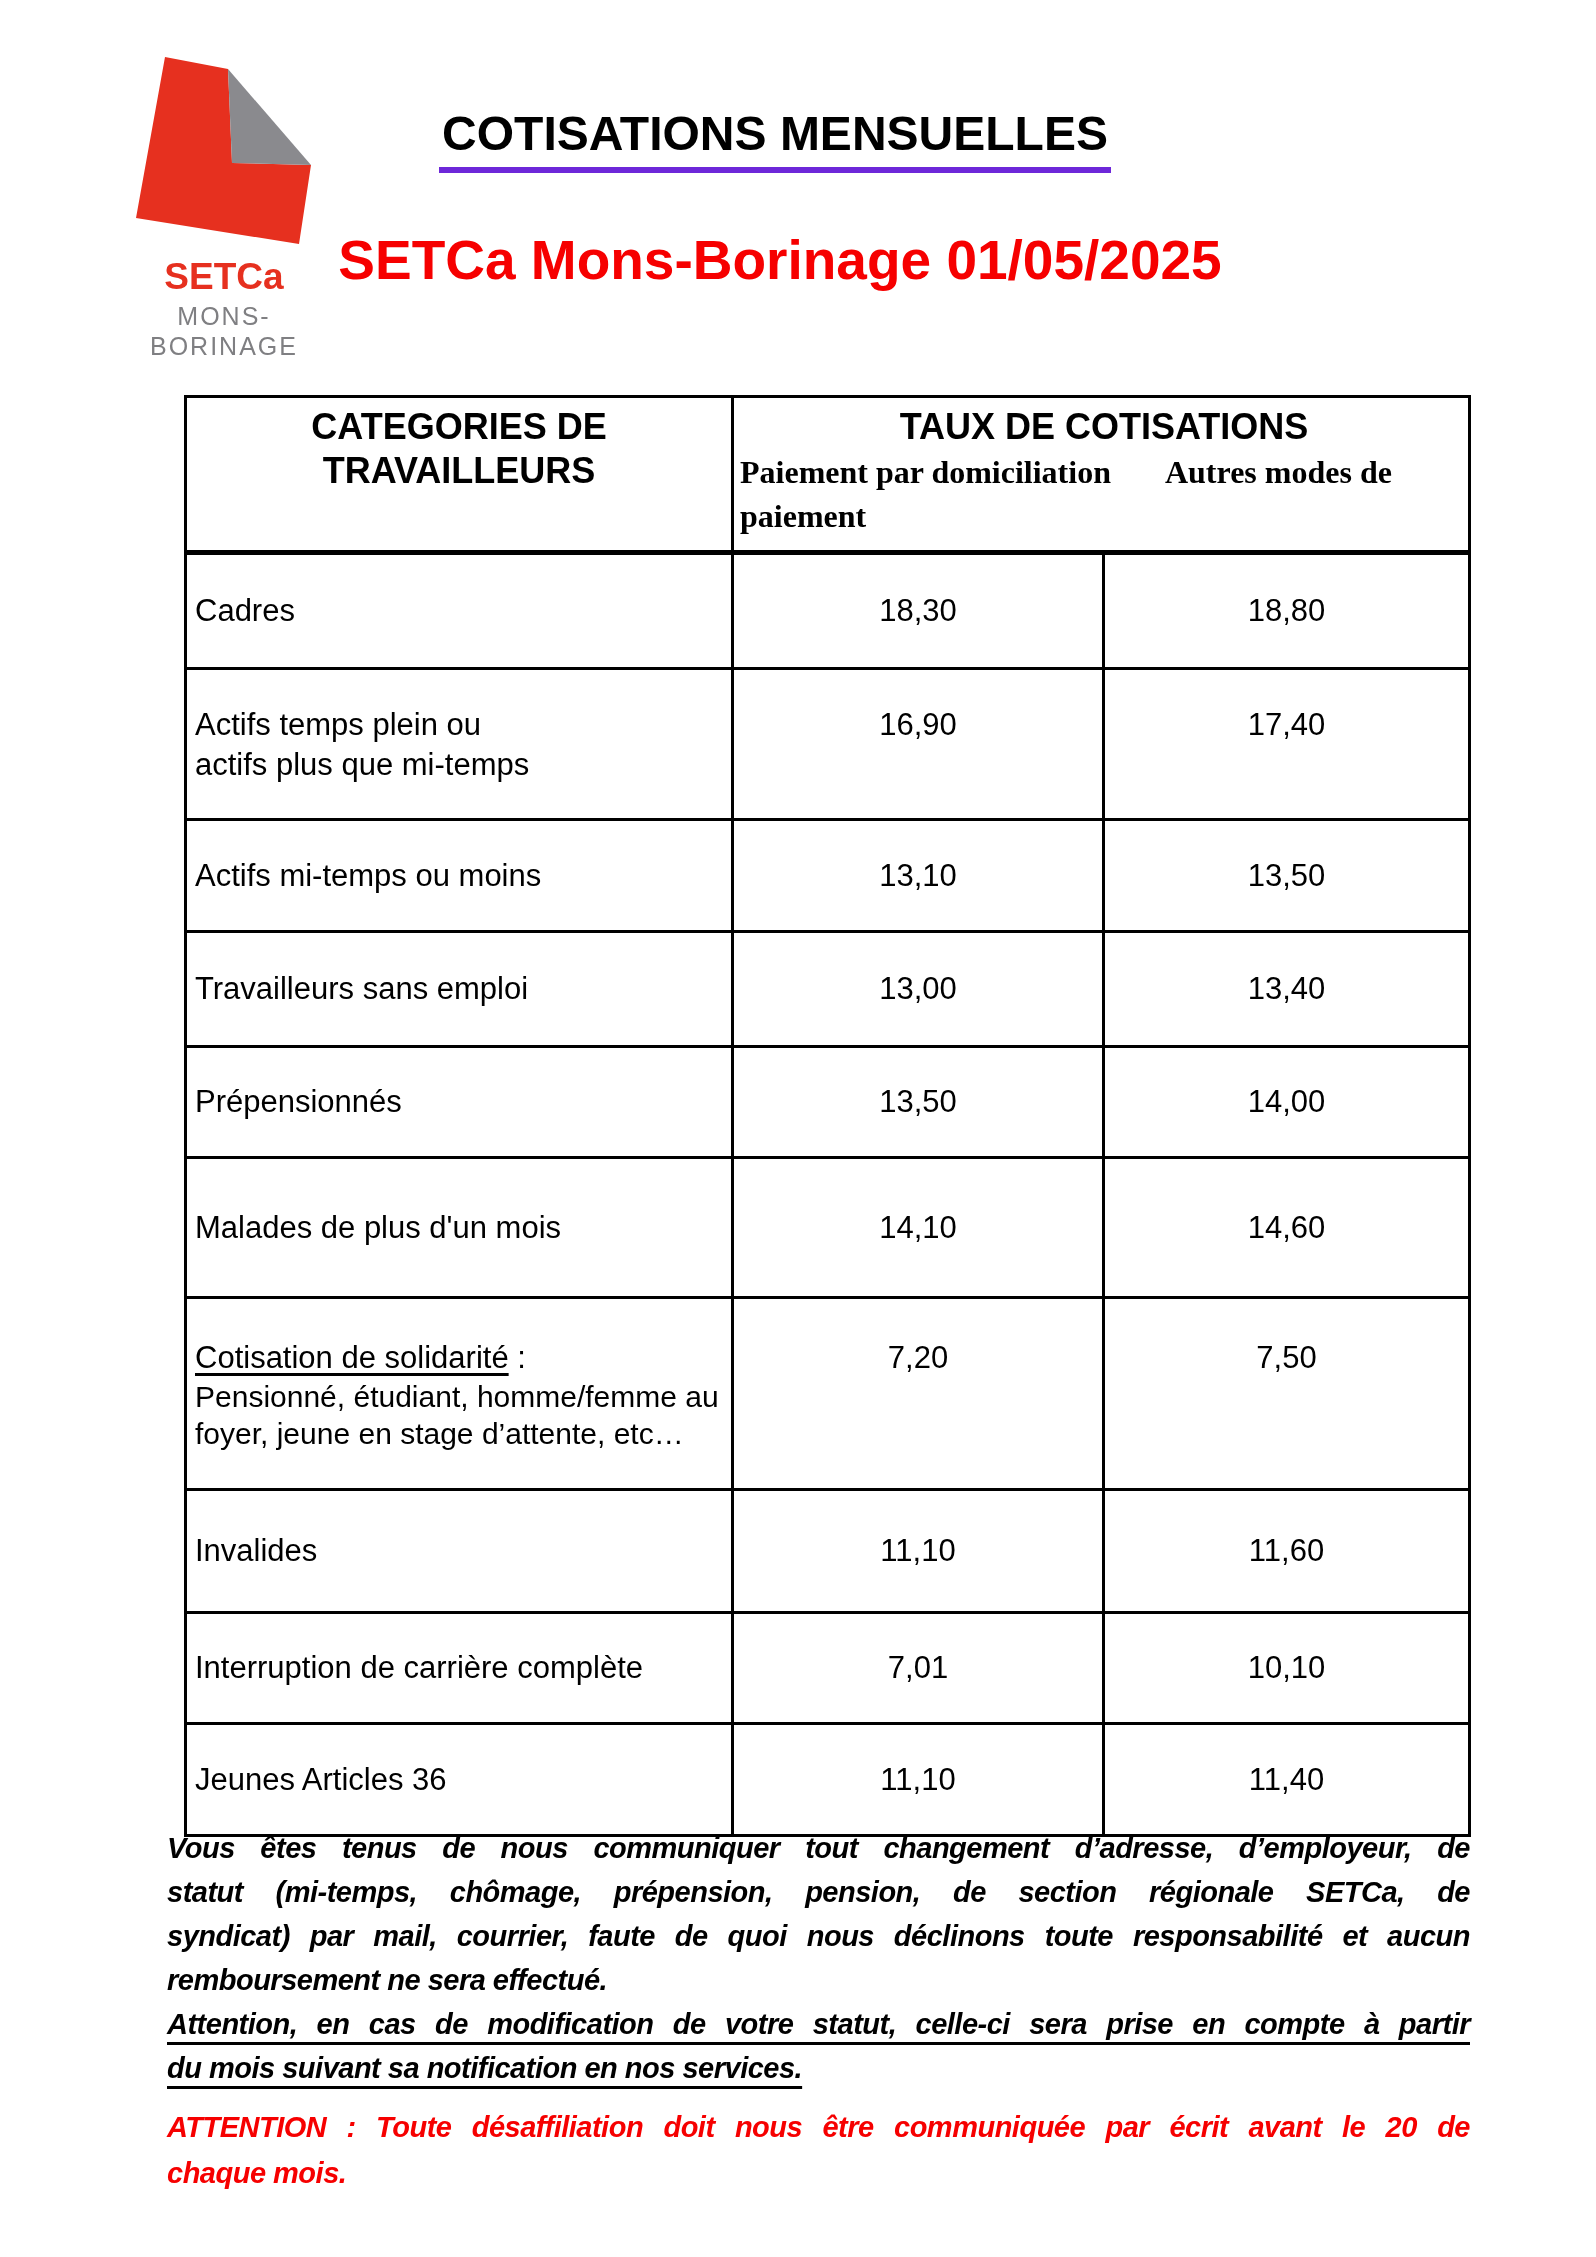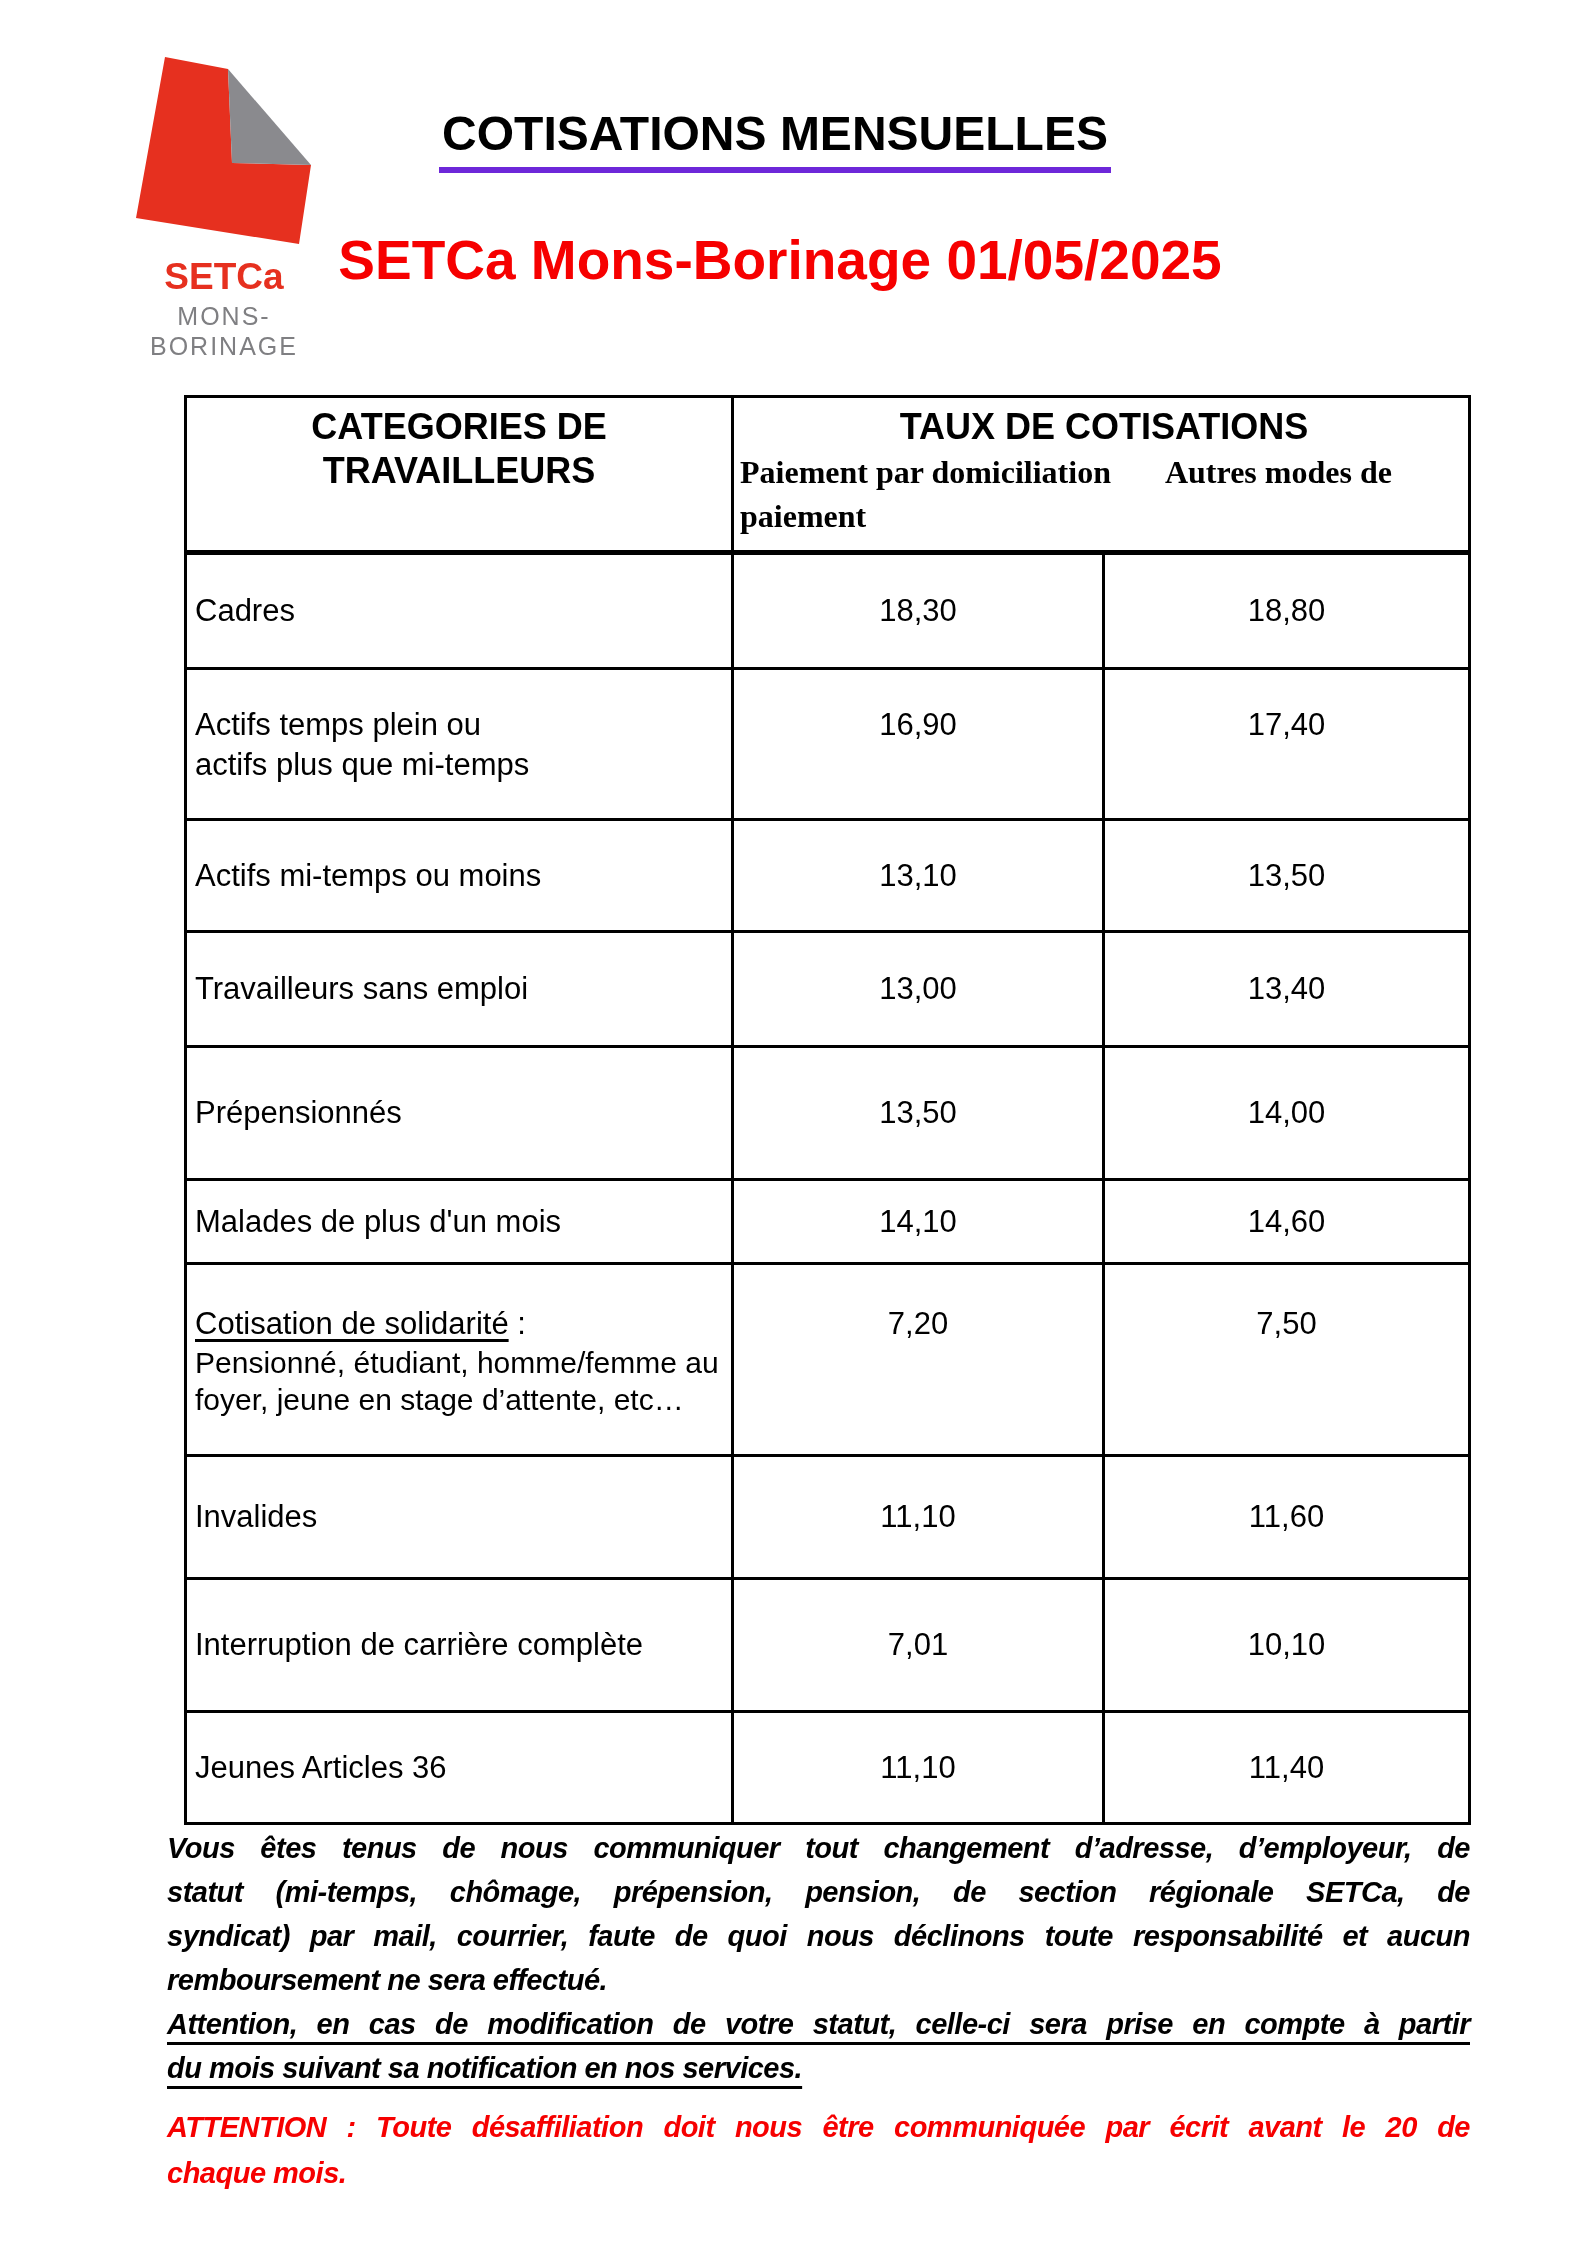--- a/index.html
+++ b/index.html
@@ -35,22 +35,22 @@
                line-height:44px; margin-top:1px; padding-right:4px; }
   .rates-sub .gap { display:inline-block; width:54px; }
 
   .row { display:grid; grid-template-columns:544px 371px 366px; align-items:center;
          border-top:3px solid #000; }
   .row.first { border-top:none; }
   .cell-label { padding-left:8px; font-size:31px; line-height:40px; }
   .cell-num { text-align:center; font-size:31px; line-height:40px; }
   .row > .cell-num { border-left:3px solid #000; align-self:stretch; display:flex;
                      align-items:center; justify-content:center; }
-  .h112{height:112px} .h151{height:151px} .h115{height:115px} .h113{height:133px}
-  .h120{height:84px} .h192{height:192px} .h117{height:123px}
+  .h112{height:112px} .h151{height:151px} .h115{height:115px} .h113{height:111px}
+  .h120{height:140px} .h192{height:192px} .h117{height:123px}
   .row.topalign { align-items:start; }
   .row.topalign > .cell-num { align-items:flex-start; }
   .row.pt35 > div { padding-top:35px; }
   .row.pt39 > div { padding-top:39px; }
   .row.pt35.topalign .cell-label, .row.pt39.topalign .cell-label { padding-top:35px; }
   .row.pt39.topalign .cell-label { padding-top:39px; }
   .ul-label { text-decoration:underline; text-decoration-thickness:3px; text-underline-offset:5px; }
   .sub-desc { font-size:30px; line-height:37px; }
 
   

